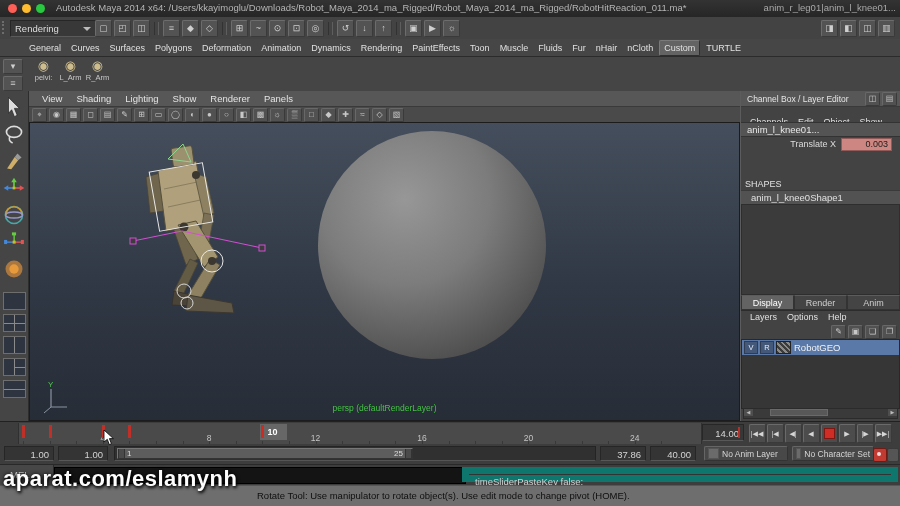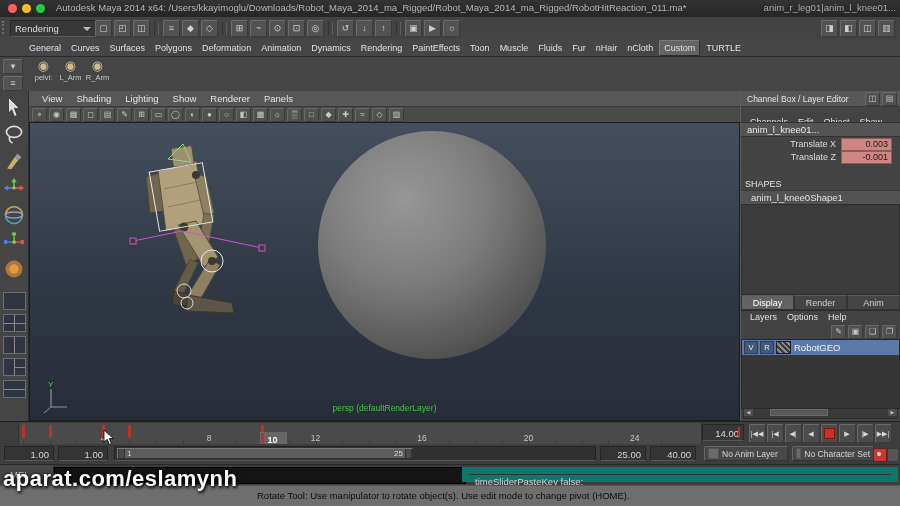--- a/index.html
+++ b/index.html
@@ -103,21 +103,21 @@
   .sb-btn{position:absolute;top:0;width:9px;height:7px;background:#4e4e4e;color:#bbb;font-size:5px;
           text-align:center;line-height:7px;}
   #sb-thumb{position:absolute;left:26px;top:0;width:58px;height:7px;background:#585858;border:1px solid #6a6a6a;box-sizing:border-box;}
   
   #timeline-row{left:0;top:421px;width:900px;height:23px;background:#3d3d3d;border-top:1px solid #212121;box-sizing:border-box;}
   #tl-track{position:absolute;left:18px;top:1px;width:682px;height:21px;background:#4a4a4a;
             border-left:1px solid #303030;border-right:1px solid #303030;overflow:hidden;}
   .tl-tick{position:absolute;bottom:0;width:1px;height:3px;background:#383838;}
   .tl-num{position:absolute;bottom:1px;width:16px;text-align:center;font-size:8.5px;color:#c4c4c4;}
   .tl-key{position:absolute;top:2px;width:3px;height:13px;background:#c03028;}
-  #tl-current{position:absolute;top:1px;width:27px;height:16px;background:rgba(165,165,165,0.32);margin-top:8px;}
+  #tl-current{position:absolute;top:1px;width:27px;height:16px;background:rgba(165,165,165,0.32);}
   #tl-current .ck{position:absolute;left:1px;top:1px;width:3px;height:13px;background:#cc2a22;}
   #tl-current .cl{position:absolute;left:7px;top:3px;font-size:9px;font-weight:bold;color:#fff;}
   #time-field{position:absolute;left:702px;top:2px;width:42px;height:17px;background:#373737;
               border:1px solid #272727;border-bottom-color:#585858;font-size:9.5px;color:#d8d8d8;
               text-align:right;line-height:17px;padding-right:4px;box-sizing:border-box;}
   #time-field .tfk{position:absolute;right:3px;top:2px;width:2px;height:11px;background:#b53028;}
   #playback{position:absolute;left:748px;top:1px;right:2px;height:21px;display:flex;align-items:center;}
   .pb{position:relative;width:17px;height:19px;margin:0 0.5px;background:#4c4c4c;border:1px solid #3a3a3a;
       border-top-color:#6a6a6a;border-left-color:#6a6a6a;border-radius:2px;color:#d6d6d6;font-size:7px;
       display:flex;align-items:center;justify-content:center;box-sizing:border-box;}
@@ -414,24 +414,20 @@
         <div class="cbmenu">Channels</div>
         <div class="cbmenu">Edit</div>
         <div class="cbmenu">Object</div>
         <div class="cbmenu">Show</div>
       </div>
     <div id="cb-object">anim_l_knee01...</div>
     <div id="cb-attrs">
         <div class="attr-row">
           <div class="attr-lbl">Translate X</div>
           <div class="attr-val keyed">0.003</div>
-        </div>
-        <div class="attr-row">
-          <div class="attr-lbl">Translate Z</div>
-          <div class="attr-val keyed">-0.001</div>
         </div>
       </div>
     <div id="cb-shapes">SHAPES</div>
     <div id="cb-shape">anim_l_knee0Shape1</div>
     <div id="cb-fill"></div>
     <div id="le-tabs">
         <div class="letab active">Display</div>
         <div class="letab">Render</div>
         <div class="letab">Anim</div>
       </div>
@@ -526,21 +522,21 @@
     <div class="fld" style="left:4px;width:50px;">1.00</div>
     <div class="fld" style="left:58px;width:50px;">1.00</div>
     <div id="rs-trough">
       <div id="rs-handle">
         <div class="rs-grip" style="left:0;"></div>
         <span class="lab" style="left:9px;">1</span>
         <span class="lab" style="right:9px;">25</span>
         <div class="rs-grip" style="right:0;"></div>
       </div>
     </div>
-    <div class="fld" style="left:600px;width:46px;">25.00</div>
+    <div class="fld" style="left:600px;width:46px;">37.86</div>
     <div class="fld" style="left:650px;width:46px;">40.00</div>
     <div class="ddbox" style="left:704px;width:84px;">
       <span class="di"></span>
       <span class="dt">No Anim Layer</span>
     </div>
     <div class="ddbox" style="left:792px;width:82px;">
       <span class="di"></span>
       <span class="dt">No Character Set</span>
     </div>
     <div id="autokey"></div>

